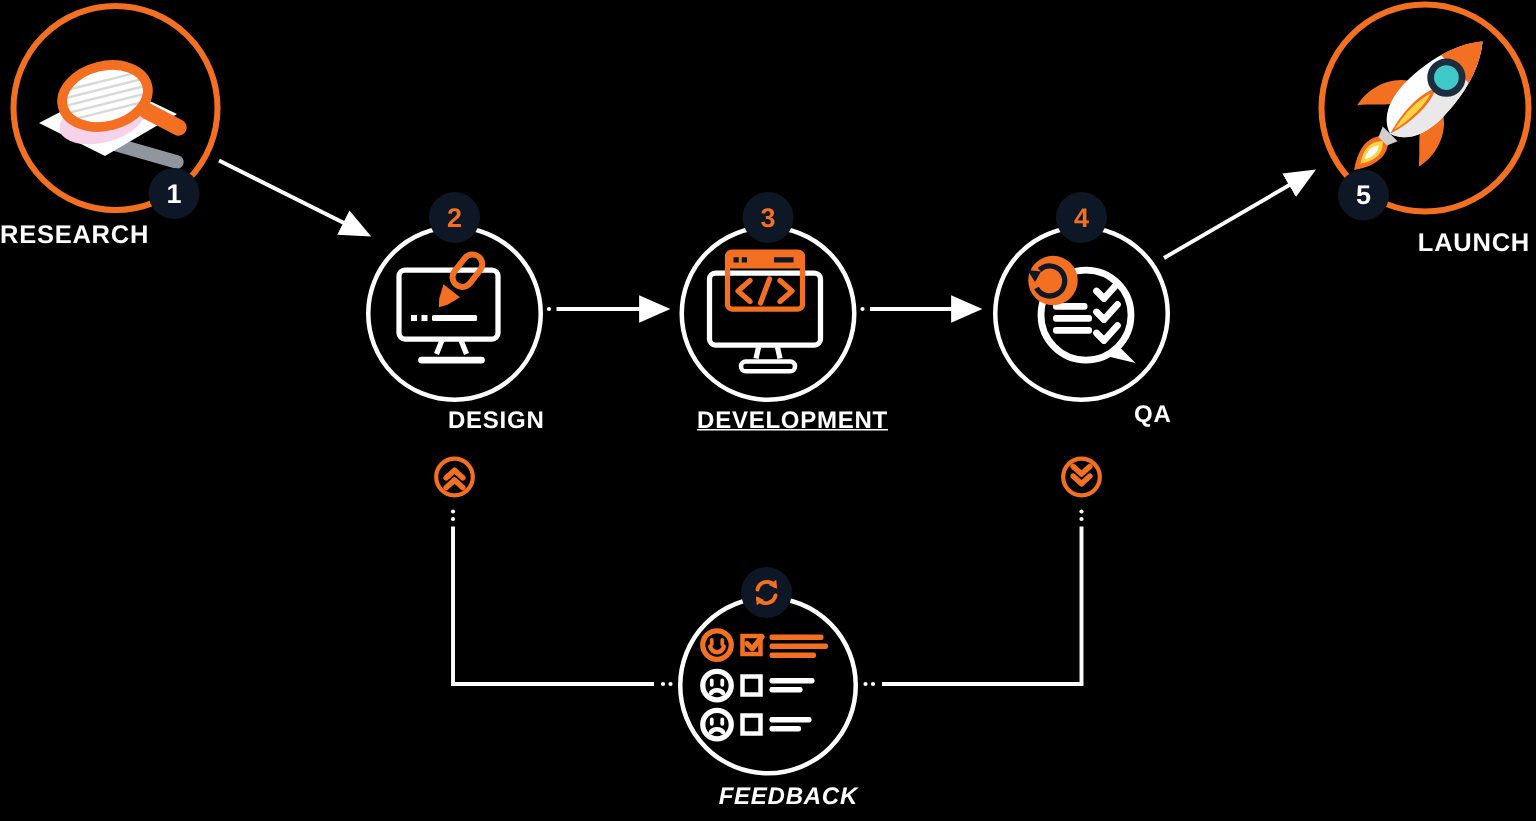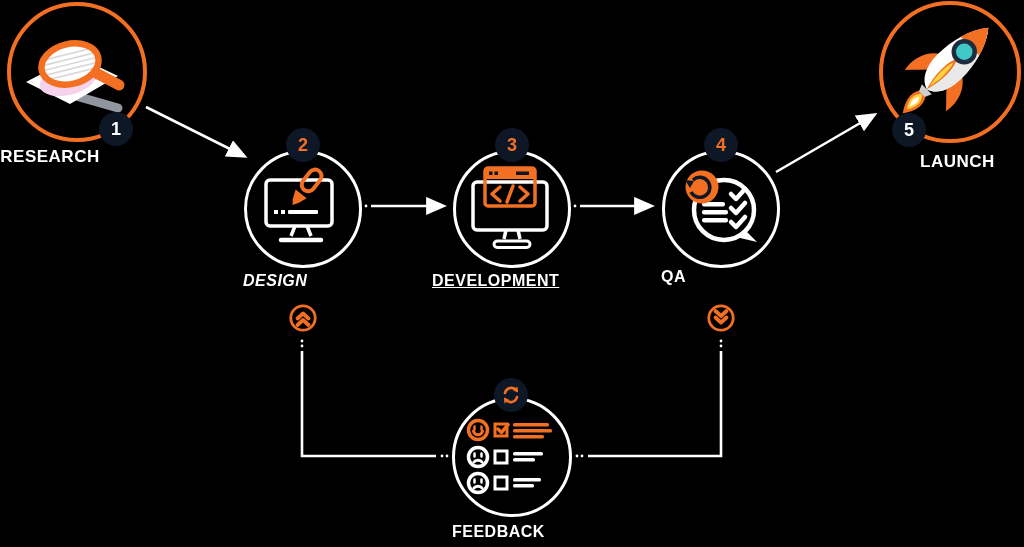--- a/index.html
+++ b/index.html
@@ -12,21 +12,21 @@
   #connector-layer{position:absolute;left:0;top:0;z-index:1;}
   .node{position:absolute;z-index:2;}
   .ring{position:absolute;border-radius:50%;box-sizing:border-box;z-index:2;}
   .ring.orange{border:4px solid var(--orange);}
   .ring.white{border:3.5px solid var(--white);}
   .badge{position:absolute;width:34px;height:34px;border-radius:50%;background:var(--navy);
          display:flex;align-items:center;justify-content:center;z-index:4;
          color:var(--white);font-weight:700;font-size:18px;}
   .badge.num-orange{color:var(--orange);}
   .label{position:absolute;color:var(--white);font-weight:700;font-size:16px;
-         letter-spacing:.5px;text-align:left;z-index:3;white-space:nowrap;}
+         letter-spacing:.5px;text-align:right;z-index:3;white-space:nowrap;}
   .icon{position:absolute;z-index:3;overflow:visible;}
   
   .f-o{fill:var(--orange);} .s-o{stroke:var(--orange);fill:none;}
   .f-w{fill:var(--white);}  .s-w{stroke:var(--white);fill:none;}
   .f-n{fill:var(--navy);}   .s-n{stroke:var(--navy);fill:none;}
   .f-t{fill:var(--teal);}   .f-y{fill:var(--yellow);}
   .f-lg{fill:var(--lightgray);} .s-g{stroke:#d8d8d8;fill:none;}
   .conn{stroke:var(--white);stroke-width:2.6;fill:none;}
   .dot{fill:var(--white);}
 </style>
@@ -90,41 +90,41 @@
           <line x1="22" y1="38" x2="82" y2="38" class="s-g" stroke-width="1.6"></line>
           <line x1="22" y1="43" x2="82" y2="43" class="s-g" stroke-width="1.6"></line>
           <line x1="22" y1="48" x2="82" y2="48" class="s-g" stroke-width="1.6"></line>
         </g>
         <ellipse cx="52" cy="38" rx="29" ry="20" class="s-o" stroke-width="6.5"></ellipse>
       </g>
     </svg>
     <div class="badge" style="left:99px;top:112px;">
       <span>1</span>
     </div>
-    <div class="label" style="left:0px;top:147px;width:100px;text-align:center;font-size:17px;">RESEARCH</div>
+    <div class="label" style="left:0px;top:147px;width:100px;text-align:left;font-size:17px;">RESEARCH</div>
   </div>
 
   <div class="node">
     <div class="ring white" style="left:244px;top:150px;width:118px;height:118px;"></div>
     <svg class="icon" style="left:261px;top:166px;" width="84" height="82" viewBox="0 0 84 82">
       <rect x="5" y="14" width="66" height="46" rx="4" class="s-w" stroke-width="3.5"></rect>
       <rect x="13" y="44" width="4" height="4" class="f-w"></rect>
       <rect x="20" y="44" width="4" height="4" class="f-w"></rect>
       <rect x="27" y="44" width="30" height="4" rx="1" class="f-w"></rect>
       <path d="M34,60 L30,70 M46,60 L50,70" class="s-w" stroke-width="3.5"></path>
       <line x1="20" y1="74" x2="60" y2="74" class="s-w" stroke-width="4.5" stroke-linecap="round"></line>
       <g transform="translate(58,5) rotate(38)">
         <rect x="-6.5" y="0" width="13" height="24" rx="6.5" class="s-o" stroke-width="4"></rect>
         <path d="M-7,29 L7,29 L3.5,38 L0,43 L-3.5,38 Z" class="f-o"></path>
       </g>
     </svg>
     <div class="badge num-orange" style="left:286px;top:128px;">
       <span>2</span>
     </div>
-    <div class="label" style="left:243px;top:272px;width:120px;font-style:italic;">DESIGN</div>
+    <div class="label" style="left:243px;top:272px;width:120px;">DESIGN</div>
     <svg class="icon" style="left:288px;top:303px;" width="30" height="30" viewBox="0 0 30 30">
       <circle cx="15" cy="15" r="12.2" class="s-o" stroke-width="2.8"></circle>
       <path d="M9.5,15.5 L15,10.5 L20.5,15.5" class="s-o" stroke-width="3.8" stroke-linecap="round" stroke-linejoin="round"></path>
       <path d="M9.5,22 L15,17 L20.5,22" class="s-o" stroke-width="3.8" stroke-linecap="round" stroke-linejoin="round"></path>
     </svg>
   </div>
 
   <div class="node">
     <div class="ring white" style="left:453px;top:150px;width:118px;height:118px;"></div>
     <svg class="icon" style="left:469px;top:162px;" width="86" height="86" viewBox="0 0 86 86">
@@ -227,16 +227,16 @@
       </g>
     </svg>
     <div class="badge" style="left:494px;top:378px;">
       <svg width="20" height="20" viewBox="0 0 20 20">
         <path d="M4,8 A6.5,6.5 0 0 1 15.5,5.5" class="s-o" stroke-width="2.6" stroke-linecap="round"></path>
         <polygon points="16.5,1.5 17,7.5 11.5,5" class="f-o"></polygon>
         <path d="M16,12 A6.5,6.5 0 0 1 4.5,14.5" class="s-o" stroke-width="2.6" stroke-linecap="round"></path>
         <polygon points="3.5,18.5 3,12.5 8.5,15" class="f-o"></polygon>
       </svg>
     </div>
-    <div class="label" style="left:452px;top:523px;width:120px;">FEEDBACK</div>
+    <div class="label" style="left:452px;top:523px;width:120px;font-style:italic;">FEEDBACK</div>
   </div>
 
 </div>
 
 </body></html>

